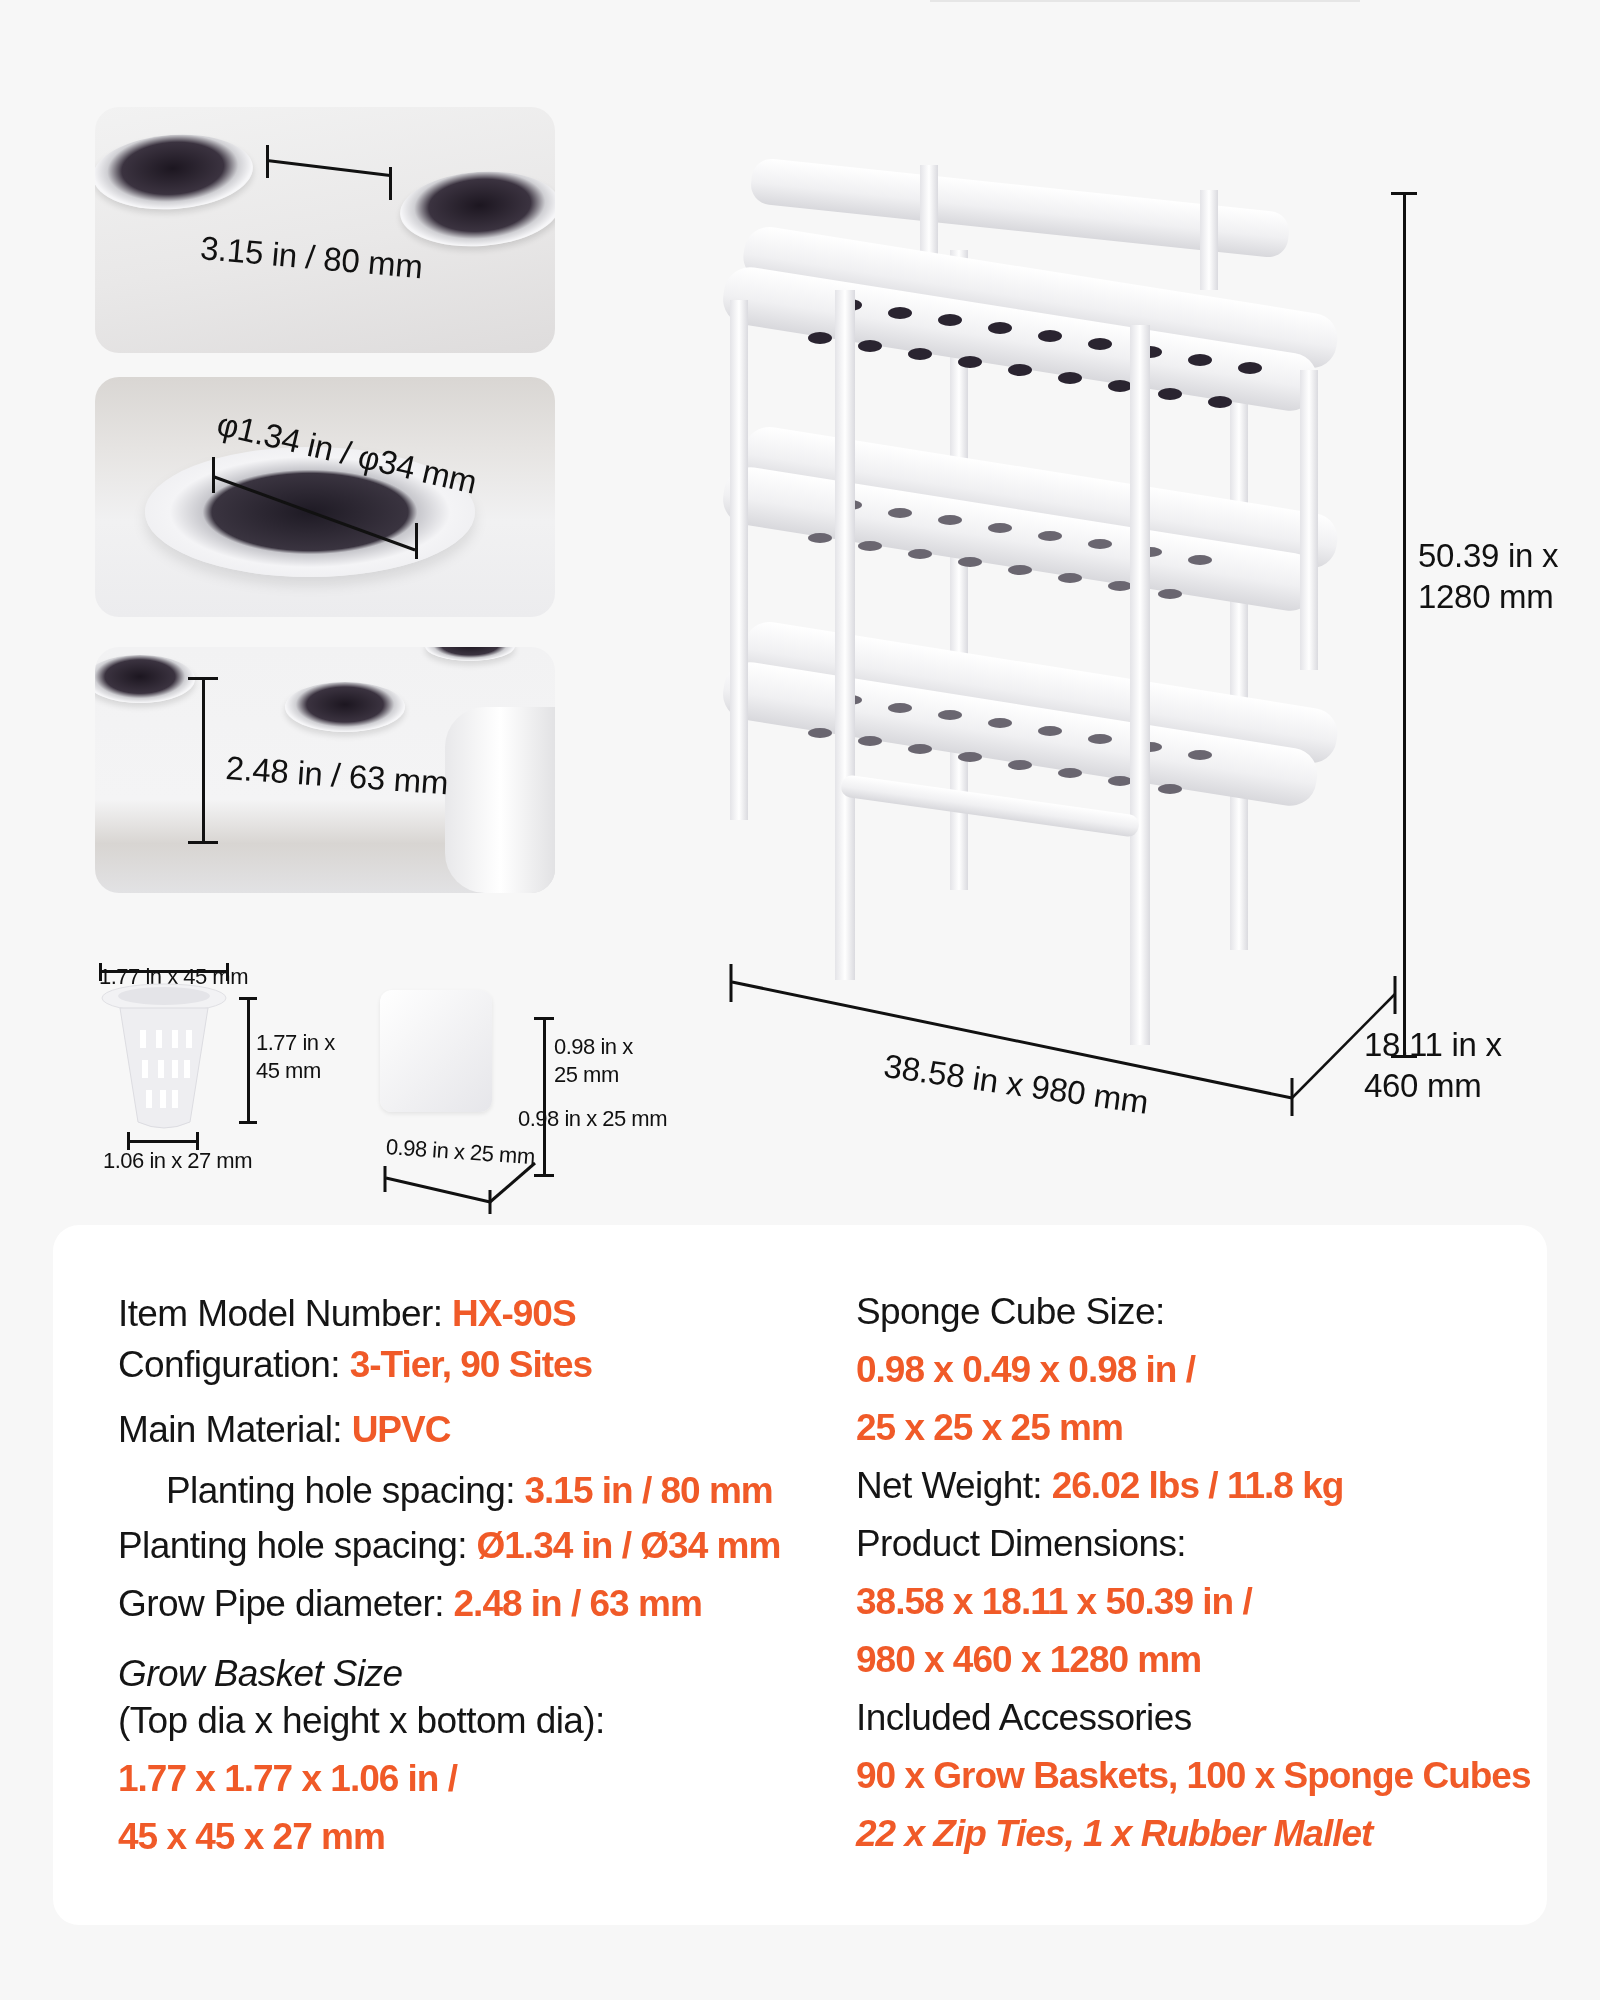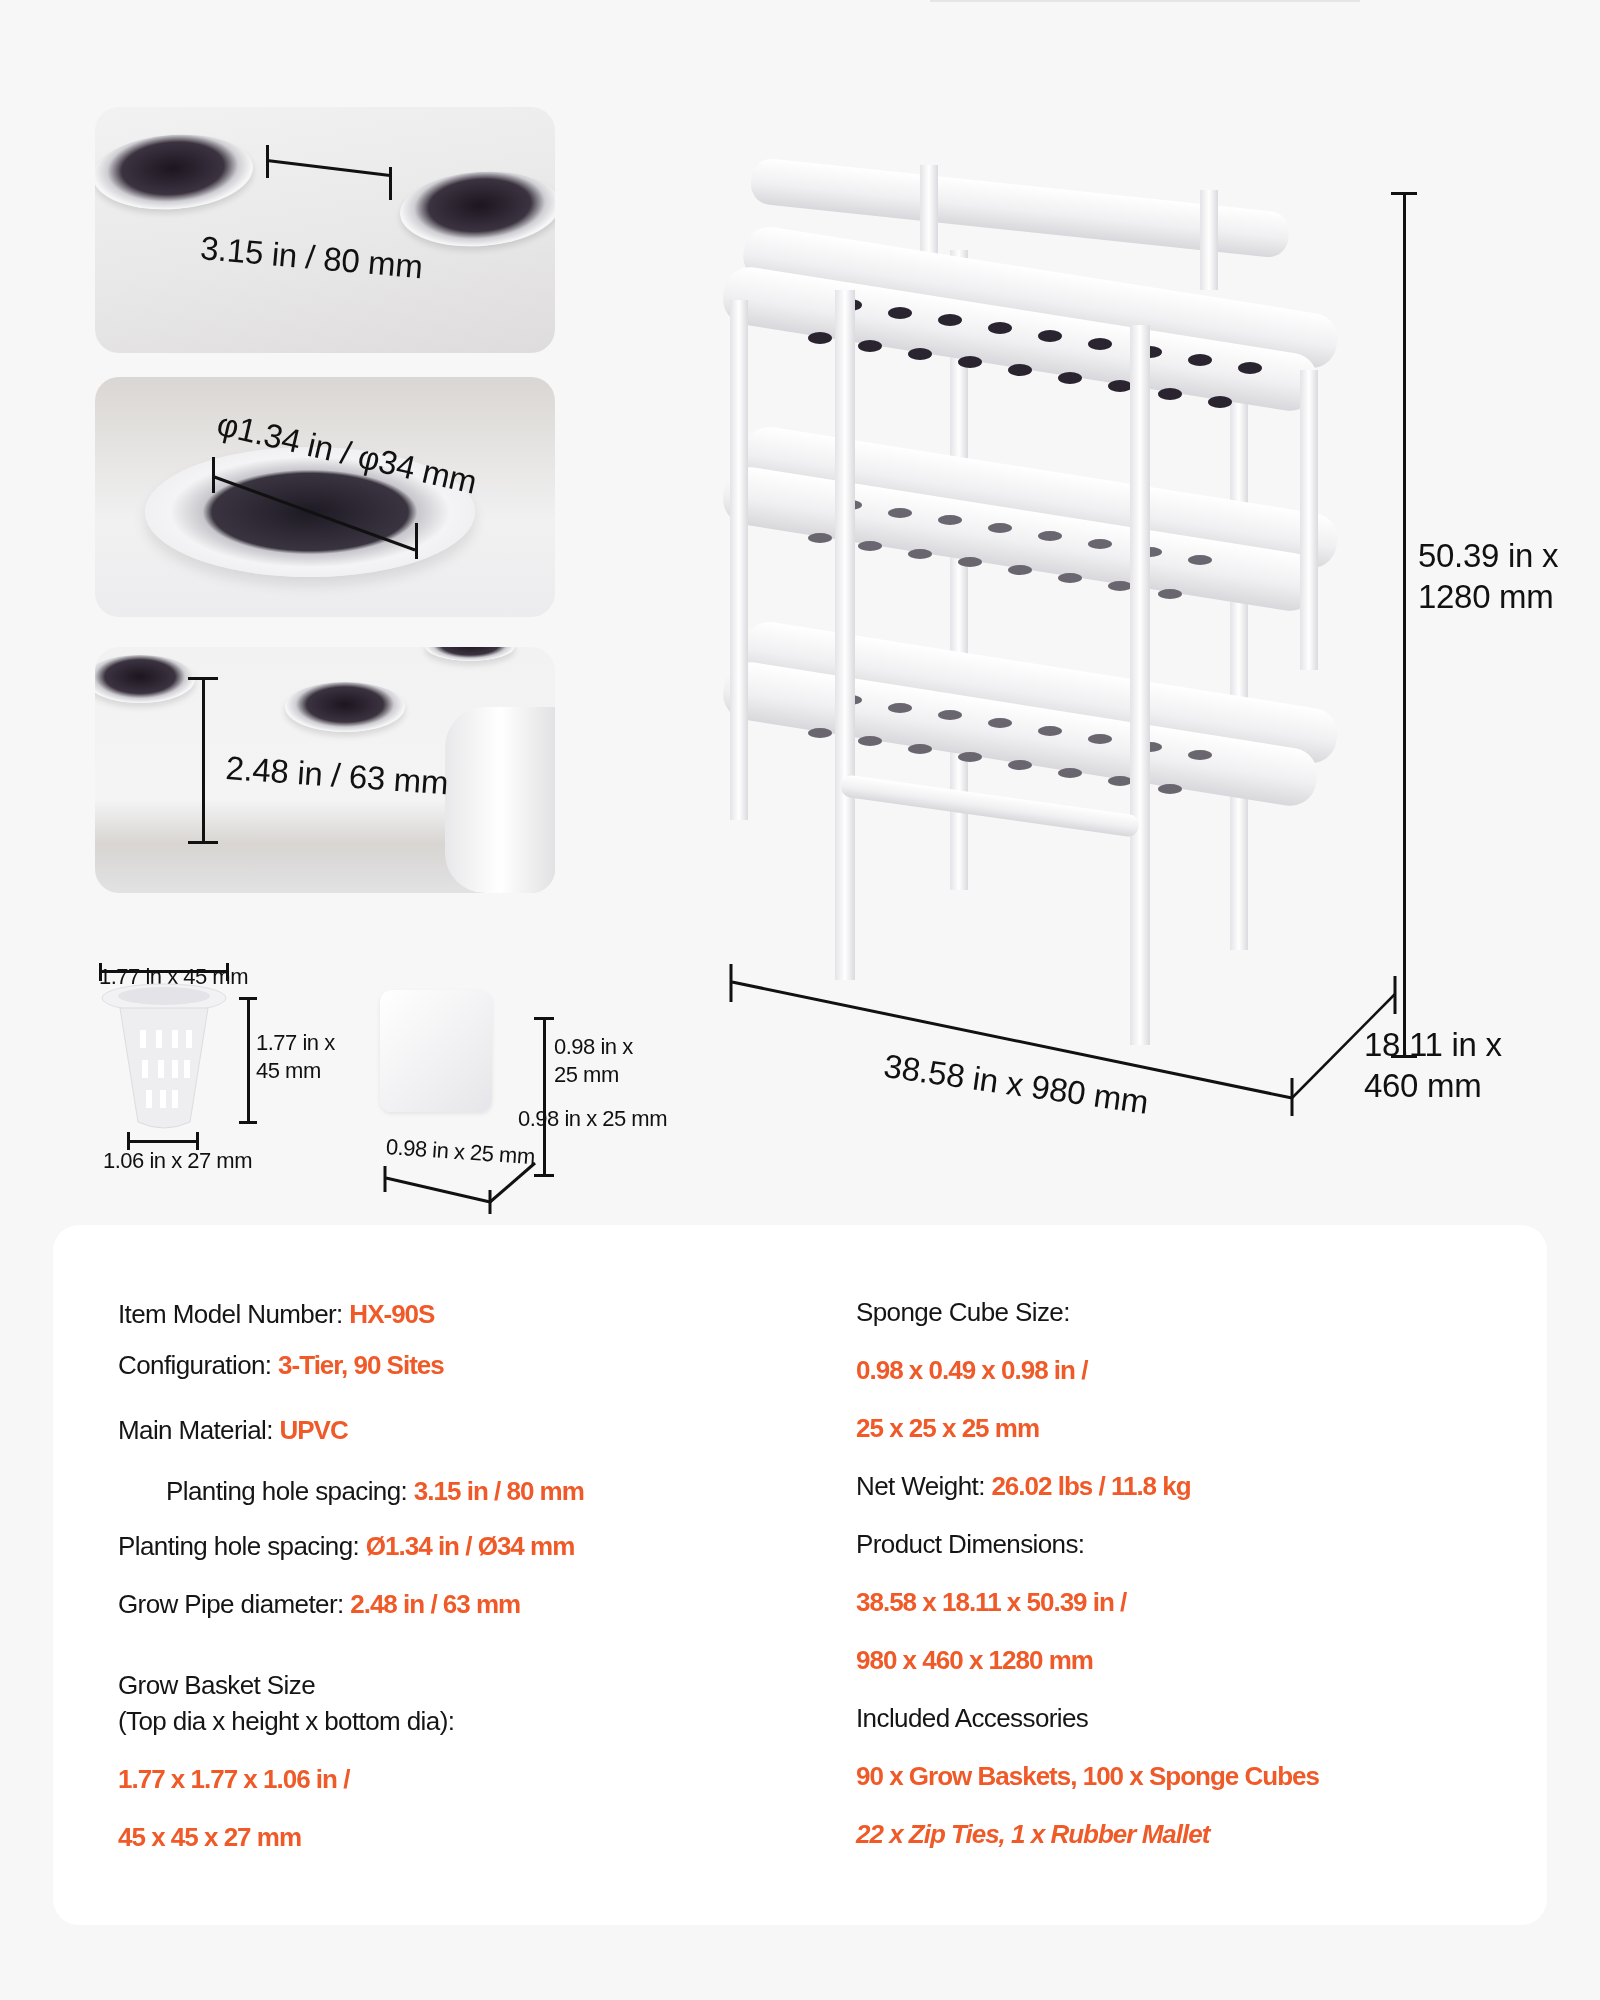--- a/index.html
+++ b/index.html
@@ -52,21 +52,21 @@
   .rack { position:absolute; left:700px; top:150px; width:720px; height:900px; }
   .dim-text { position:absolute; font-size:33px; color:#111; white-space:nowrap; letter-spacing:-0.3px; line-height:41px; }
 
   
   .spec-card {
     position:absolute; left:53px; top:1225px; width:1494px; height:700px;
     background:#ffffff; border-radius:26px;
   }
   .spec-col { position:absolute; top:0; }
   .spec-line {
-    position:absolute; white-space:nowrap; font-size:26px; line-height:40px; letter-spacing:-0.6px; color:#151515;
+    position:absolute; white-space:nowrap; font-size:37px; line-height:40px; letter-spacing:-0.6px; color:#151515;
   }
   .spec-line .k { color:#151515; }
   .spec-line .v { color:#f05a28; font-weight:bold; letter-spacing:-1px; }
 </style>
 </head>
 <body>
 
 <div class="top-rule"></div>
 
 <div class="detail-card" style="top:107px;height:246px;">
@@ -266,21 +266,21 @@
 </div>
 
 <div class="spec-card">
   <div class="spec-col" style="left:65px;">
     <div class="spec-line" style="top:69px;"><span class="k">Item Model Number: </span><span class="v">HX-90S</span></div>
     <div class="spec-line" style="top:120px;"><span class="k">Configuration: </span><span class="v">3-Tier, 90 Sites</span></div>
     <div class="spec-line" style="top:185px;"><span class="k">Main Material: </span><span class="v">UPVC</span></div>
     <div class="spec-line" style="top:246px;margin-left:48px;"><span class="k">Planting hole spacing: </span><span class="v">3.15 in / 80 mm</span></div>
     <div class="spec-line" style="top:301px;"><span class="k">Planting hole spacing: </span><span class="v">Ø1.34 in / Ø34 mm</span></div>
     <div class="spec-line" style="top:359px;"><span class="k">Grow Pipe diameter: </span><span class="v">2.48 in / 63 mm</span></div>
-    <div class="spec-line" style="top:440px;"><span class="k">Grow Basket Size</span></div>
+    <div class="spec-line" style="top:429px;font-style:italic;"><span class="k">Grow Basket Size</span></div>
     <div class="spec-line" style="top:476px;"><span class="k">(Top dia x height x bottom dia):</span></div>
     <div class="spec-line" style="top:534px;"><span class="v">1.77 x 1.77 x 1.06 in /</span></div>
     <div class="spec-line" style="top:592px;"><span class="v">45 x 45 x 27 mm</span></div>
   </div>
   <div class="spec-col" style="left:803px;">
     <div class="spec-line" style="top:67px;"><span class="k">Sponge Cube Size:</span></div>
     <div class="spec-line" style="top:125px;"><span class="v">0.98 x 0.49 x 0.98 in /</span></div>
     <div class="spec-line" style="top:183px;"><span class="v">25 x 25 x 25 mm</span></div>
     <div class="spec-line" style="top:241px;"><span class="k">Net Weight: </span><span class="v">26.02 lbs / 11.8 kg</span></div>
     <div class="spec-line" style="top:299px;"><span class="k">Product Dimensions:</span></div>

